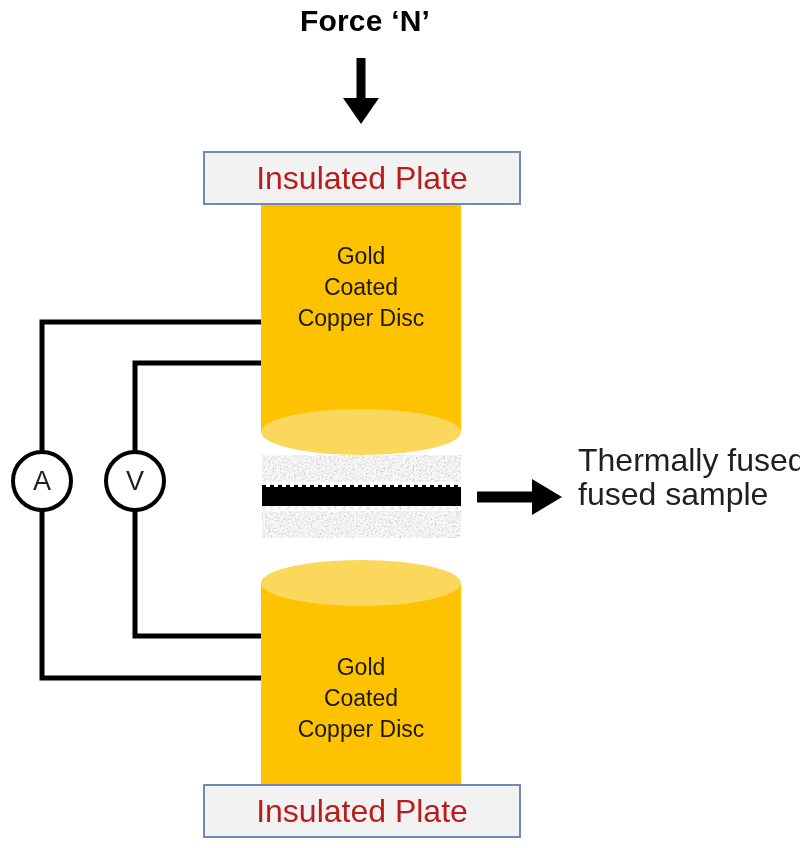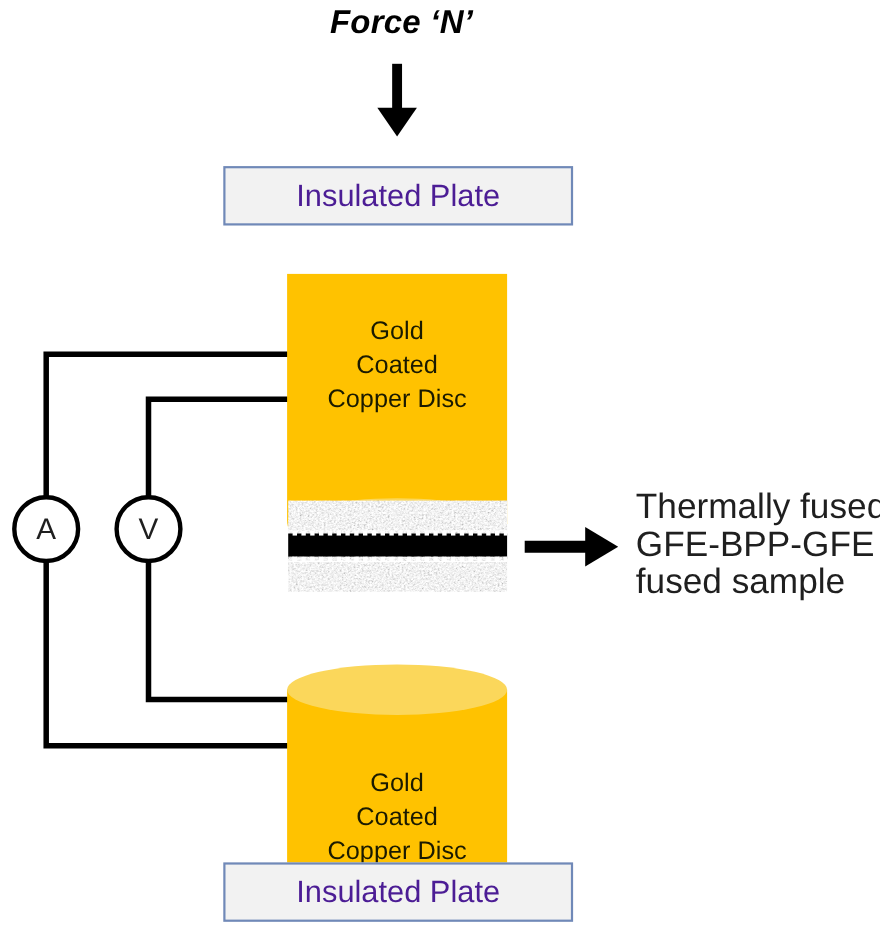--- a/index.html
+++ b/index.html
@@ -35,46 +35,44 @@
     position: absolute;
     left: 0;
     top: 4px;
     width: 730px;
     text-align: center;
     font-size: 30px;
     font-weight: bold;
     color: #000000;
     letter-spacing: 0.2px;
     white-space: nowrap;
-    font-style: italic;
   }
 
   
   .insulated-plate {
     position: absolute;
     box-sizing: border-box;
     background: #f2f2f2;
     border: 2px solid #7089b8;
     display: flex;
     align-items: center;
     justify-content: center;
   }
   .insulated-plate .plate-label {
-    font-size: 28px;
-    color: #4c1d95;
+    font-size: 32px;
+    color: #b91c1c;
     white-space: nowrap;
   }
   #plate-top    { left: 203px; top: 151px; width: 318px; height: 54px; }
   #plate-bottom { left: 203px; top: 784px; width: 318px; height: 54px; }
 
   
   .disc {
     position: absolute;
     width: 232px;
-    margin-top: 44px;
   }
   .disc .disc-body {
     position: absolute;
     left: 0;
     width: 200px;
     background: #ffc200;
   }
   .disc .disc-ellipse {
     position: absolute;
     left: 0;
@@ -305,17 +303,16 @@
   <div class="meter" id="meter-ammeter">
     <span class="meter-label">A</span>
   </div>
 
   <div class="meter" id="meter-voltmeter">
     <span class="meter-label">V</span>
   </div>
 
   <div id="sample-callout">
     <div class="callout-line">Thermally fused</div>
-    <div class="callout-line">GFE-BPP-GFE</div>
     <div class="callout-line">fused sample</div>
   </div>
 
 </div>
 
 </body></html>

